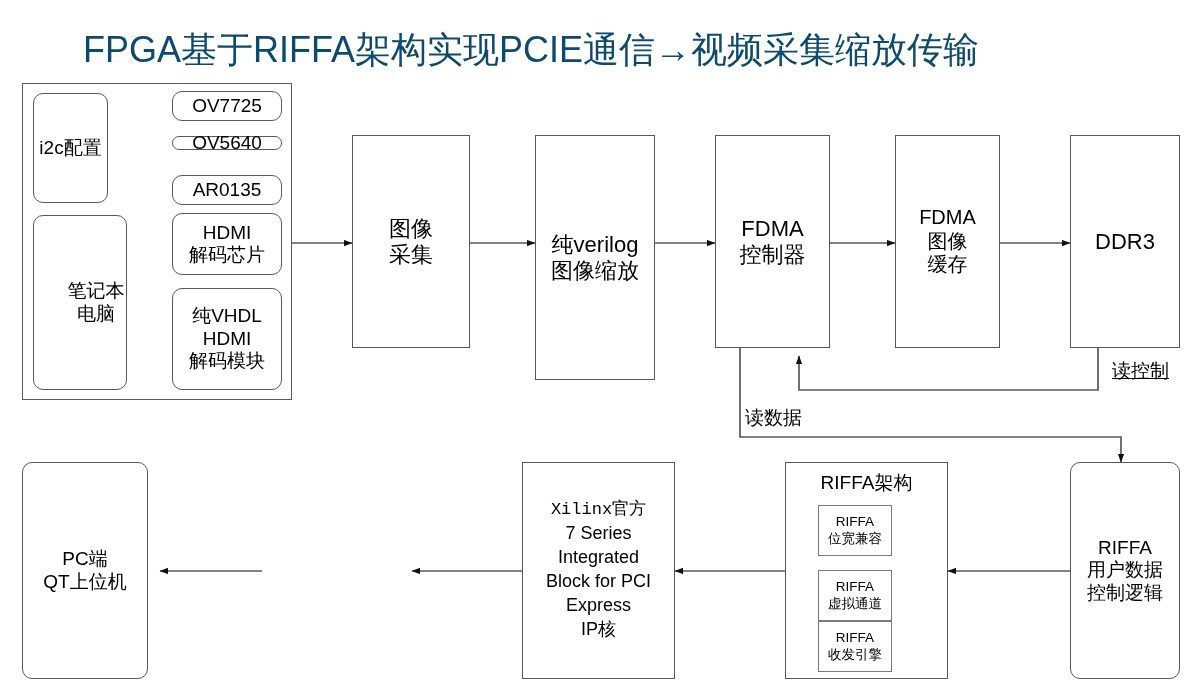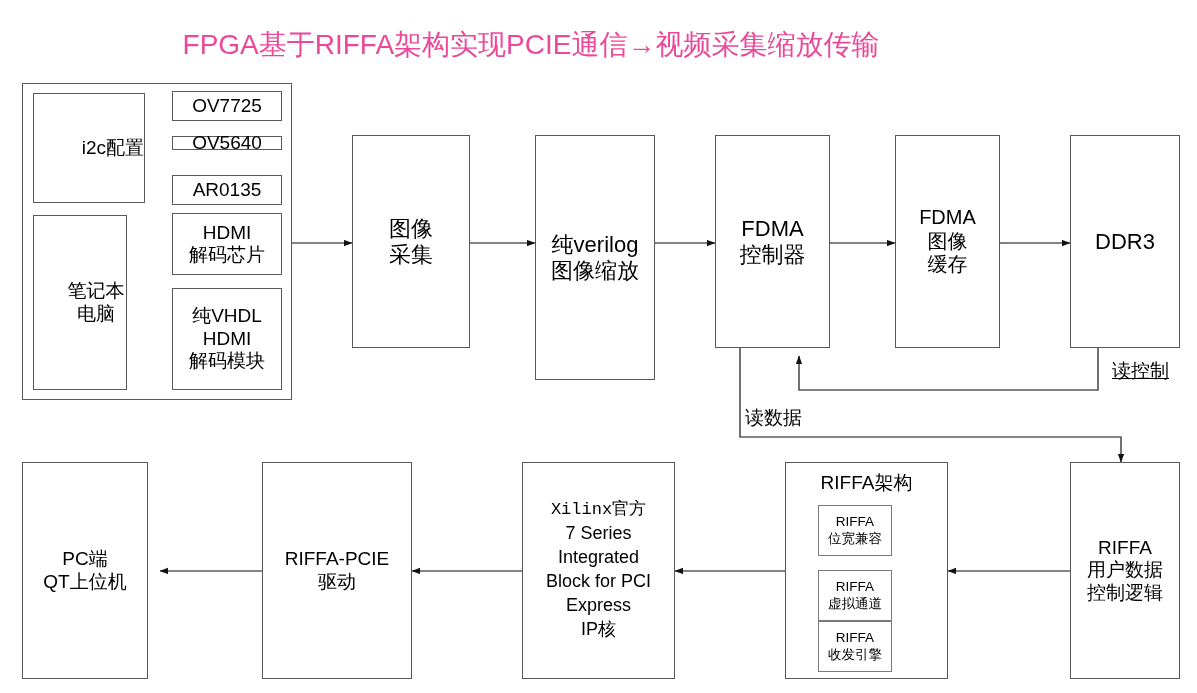--- a/index.html
+++ b/index.html
@@ -1,30 +1,30 @@
 <!DOCTYPE html>
 <html><head>
 <meta charset="utf-8">
 <style>
   html,body{margin:0;padding:0;background:#ffffff;}
   body{font-family:"Liberation Sans","DejaVu Sans",sans-serif;}
   #stage{position:relative;width:1197px;height:693px;background:#ffffff;overflow:hidden;}
   #wire{position:absolute;left:0;top:0;width:1197px;height:693px;}
   .ttl{position:absolute;left:0;top:26px;width:1062px;text-align:center;
-       font-size:28px;color:#ec4899;letter-spacing:0px;white-space:nowrap;}
+       font-size:36px;color:#0c4a6e;letter-spacing:0px;white-space:nowrap;}
   .bx{position:absolute;box-sizing:border-box;border:1.6px solid #595959;background:#fff;
       display:flex;flex-direction:column;align-items:center;justify-content:center;
       color:#000;line-height:1.18;text-align:center;}
   .grp{position:absolute;box-sizing:border-box;border:1.6px solid #595959;background:#fff;}
   .lbl{position:absolute;color:#000;white-space:nowrap;}
   .sub{position:absolute;box-sizing:border-box;border:1.4px solid #7a7a7a;background:#fff;
        display:flex;flex-direction:column;align-items:center;justify-content:center;
        font-size:13.5px;line-height:1.25;color:#000;text-align:center;}
   .mono{font-family:"Liberation Mono","DejaVu Sans Mono",monospace;}
-  .f22{font-size:22px;} .f20{font-size:20px;} .f19{font-size:19px;}
+  .f22{font-size:22px;} .f20{font-size:20px;} .f19{font-size:19px;border-radius:10px;}
   .f18{font-size:18px;} .f17{font-size:17px;}
 </style>
 </head>
 <body>
 
 <div id="stage">
 
   <div class="ttl">FPGA基于RIFFA架构实现PCIE通信→视频采集缩放传输</div>
 
   <svg id="wire" viewBox="0 0 1197 693" xmlns="http://www.w3.org/2000/svg">
@@ -77,21 +77,21 @@
     </g>
     <g stroke="#555" stroke-width="1.3" fill="none">
 
       <path d="M855,556 L855,570" marker-end="url(#ahh)" marker-start="url(#ahh)"></path>
       <path d="M855,607 L855,621" marker-end="url(#ahh)" marker-start="url(#ahh)"></path>
     </g>
   </svg>
 
   <div class="grp" style="left:22px;top:83px;width:270px;height:317px;"></div>
 
-  <div class="bx f19" style="left:33px;top:93px;width:112px;height:110px;align-items:flex-end;">
+  <div class="bx f19" style="left:33px;top:93px;width:75px;height:110px;">
     <span>i2c配置</span>
   </div>
 
   <div class="bx f19" style="left:33px;top:215px;width:94px;height:175px;padding-left:32px;">
     <span>笔记本</span>
     <span>电脑</span>
   </div>
 
   <div class="bx f19" style="left:172px;top:91px;width:110px;height:30px;">
     <span>OV7725</span>
@@ -138,24 +138,20 @@
   </div>
 
   <div class="lbl f19" style="left:1112px;top:358px;text-decoration:underline;">读控制</div>
   <div class="lbl f19" style="left:745px;top:405px;">读数据</div>
 
   <div class="bx f19" style="left:22px;top:462px;width:126px;height:217px;">
     <span>PC端</span>
     <span>QT上位机</span>
   </div>
 
-  <div class="bx f19" style="left:262px;top:462px;width:150px;height:217px;">
-    <span>RIFFA-PCIE</span>
-    <span>驱动</span>
-  </div>
 
   <div class="bx f18" style="left:522px;top:462px;width:153px;height:217px;line-height:1.33;">
     <span class="mono f17">Xilinx官方</span>
     <span>7  Series</span>
     <span>Integrated</span>
     <span>Block for PCI</span>
     <span>Express</span>
     <span>IP核</span>
   </div>
 

